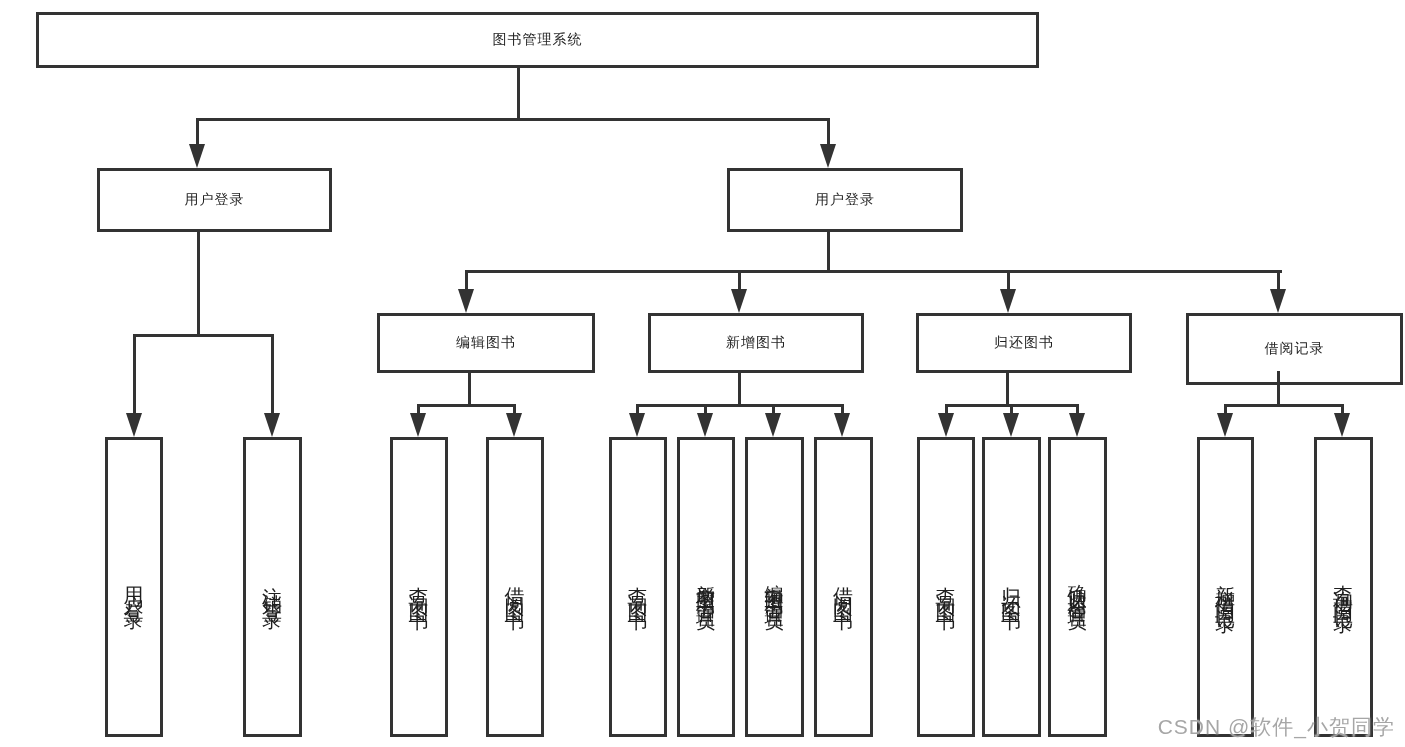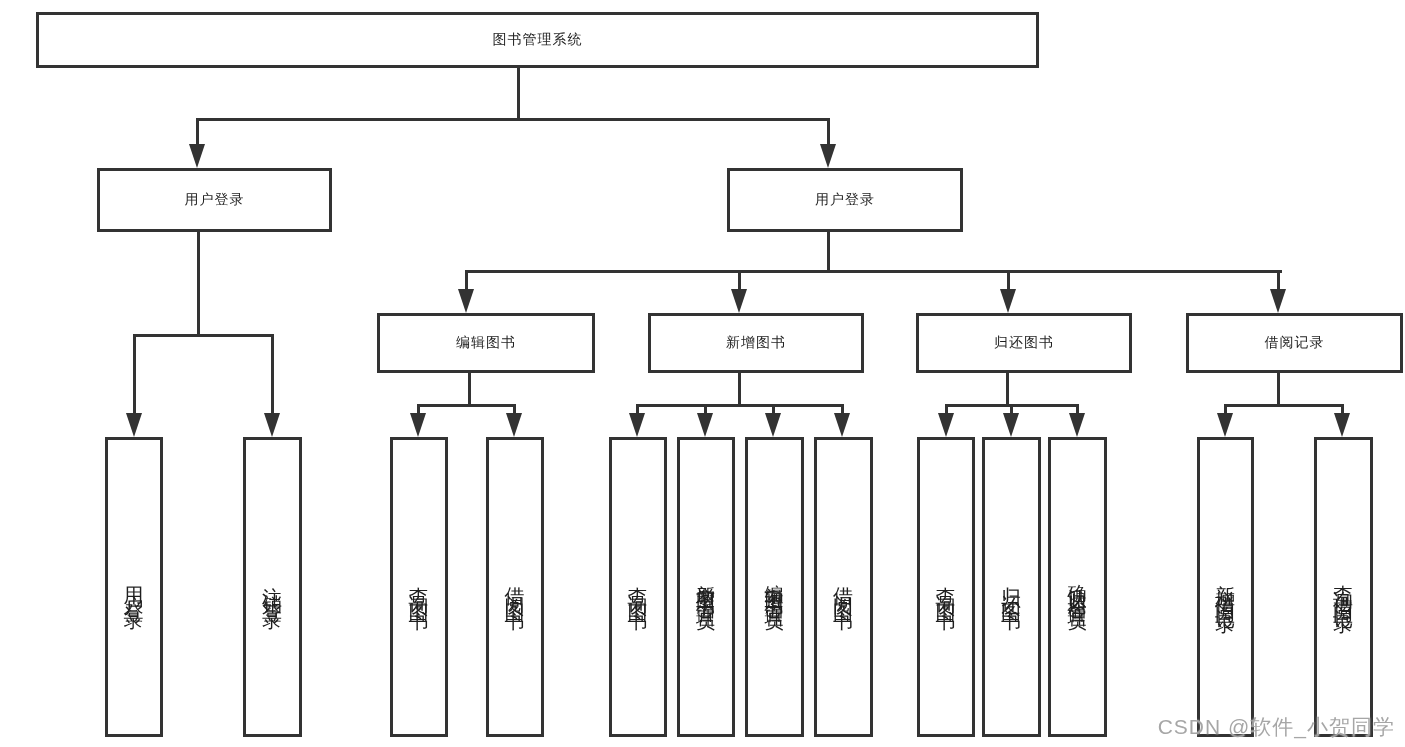--- a/index.html
+++ b/index.html
@@ -97,21 +97,21 @@
 
   <div class="node hnode" style="left:361px; top:313px; width:218px; height:60px;">
     <span>编辑图书</span>
   </div>
   <div class="node hnode" style="left:632px; top:313px; width:216px; height:60px;">
     <span>新增图书</span>
   </div>
   <div class="node hnode" style="left:900px; top:313px; width:216px; height:60px;">
     <span>归还图书</span>
   </div>
-  <div class="node hnode" style="left:1170px; top:313px; width:217px; height:60px;">
+  <div class="node hnode" style="left:1170px; top:313px; width:217px; height:72px;">
     <span>借阅记录</span>
   </div>
 
   <div class="line" style="left:468px; top:371px; width:3px; height:35px;"></div>
   <div class="line" style="left:417px; top:404px; width:99px; height:3px;"></div>
   <div class="line" style="left:417px; top:404px; width:3px; height:12px;"></div>
   <div class="arrow" style="left:410px; top:413px;"></div>
   <div class="line" style="left:513px; top:404px; width:3px; height:12px;"></div>
   <div class="arrow" style="left:506px; top:413px;"></div>
 

